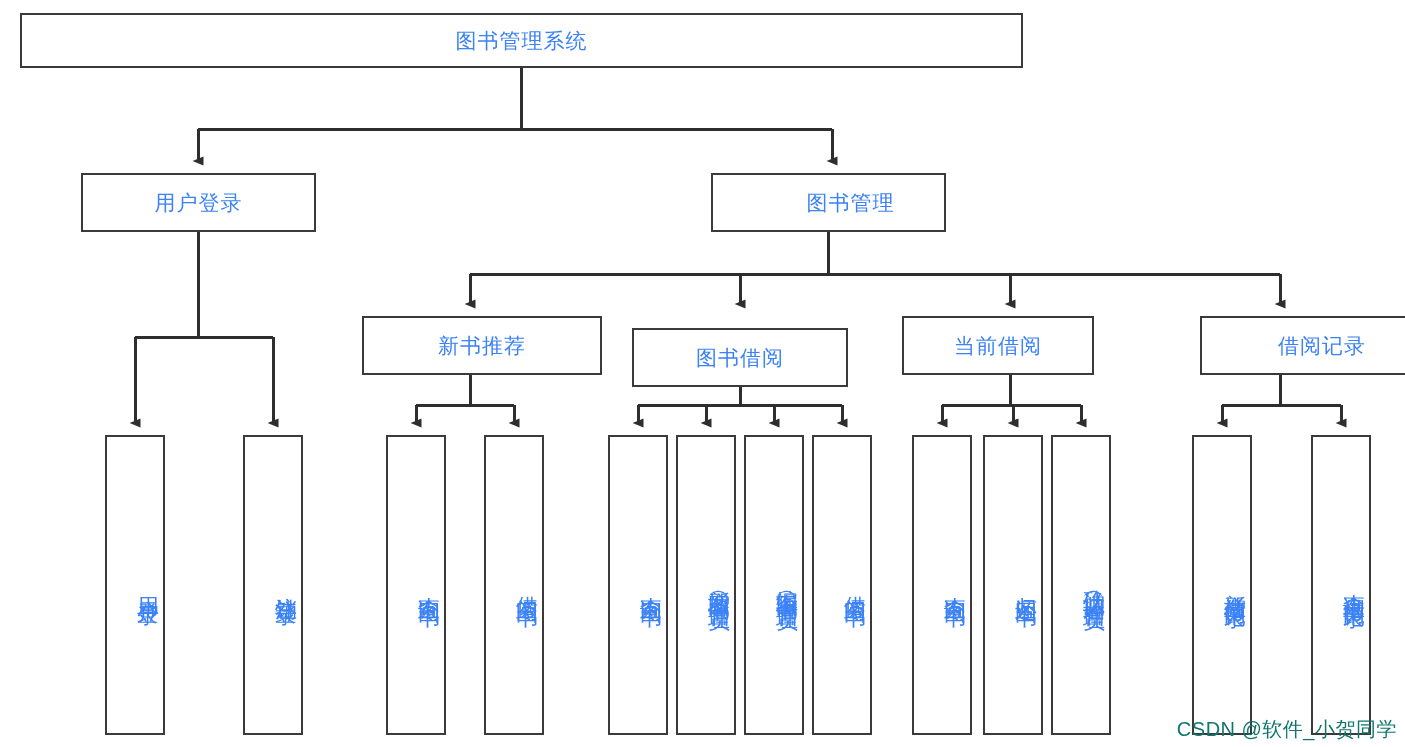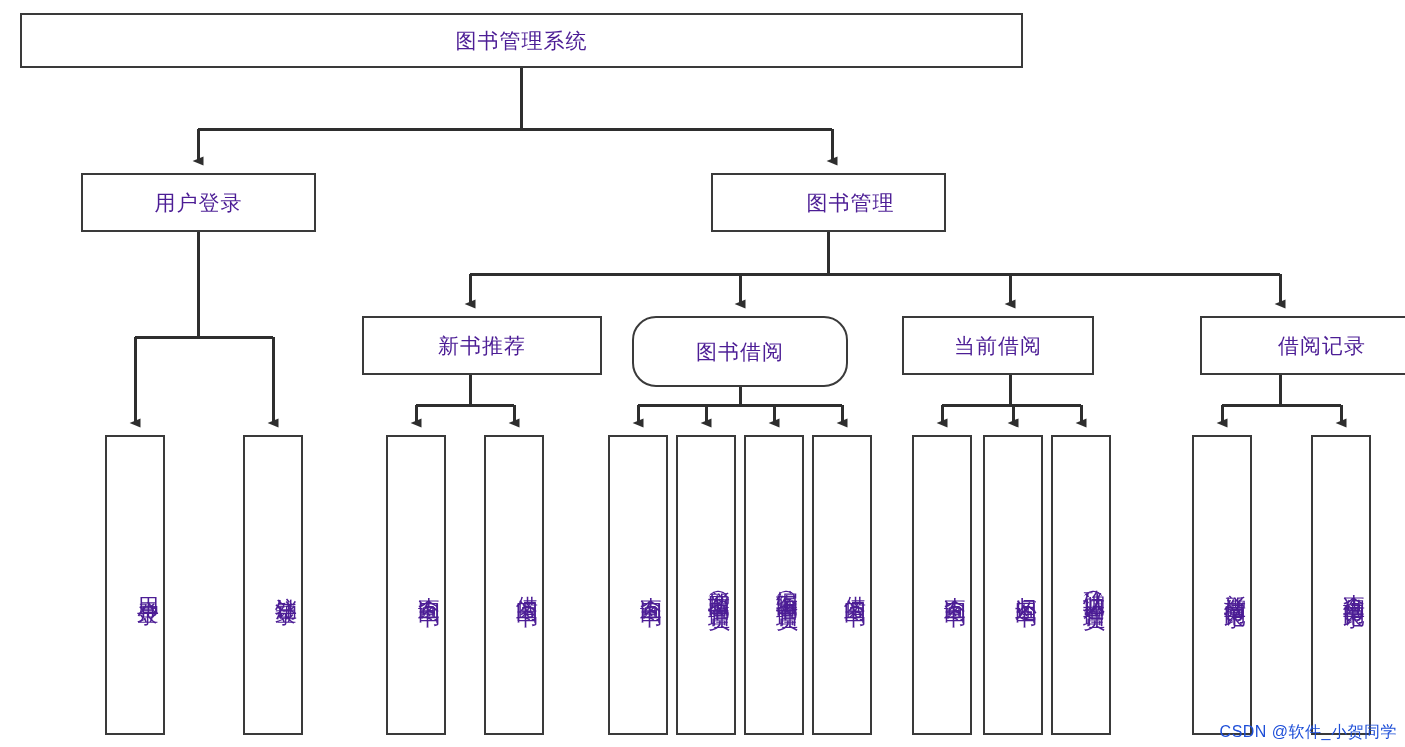--- a/index.html
+++ b/index.html
@@ -26,21 +26,21 @@
     pointer-events: none;
   }
   .node {
     position: absolute;
     box-sizing: border-box;
     background: #ffffff;
     border: 2.5px solid #3a3a3a;
     display: flex;
     align-items: center;
     justify-content: center;
-    color: #4c1d95;
+    color: #3b82f6;
     text-align: left;
     z-index: 2;
   }
   .node.h {
     font-size: 21px;
     letter-spacing: 1px;
     line-height: 1.2;
   }
   .node.leaf {
     writing-mode: vertical-rl;
@@ -54,22 +54,22 @@
   .node.leaf .vtxt {
     writing-mode: vertical-rl;
     text-orientation: upright;
     white-space: nowrap;
     letter-spacing: 3px;
   }
   .watermark {
     position: absolute;
     right: 8px;
     bottom: 4px;
-    font-size: 16px;
-    color: #1d4ed8;
+    font-size: 20px;
+    color: #0f766e;
     letter-spacing: 0.5px;
     z-index: 5;
     white-space: nowrap;
   }
 </style>
 </head>
 <body>
 
 <div id="canvas">
 
@@ -130,21 +130,21 @@
   <div class="node h" style="left:81px; top:173px; width:235px; height:59px;">
     <span>用户登录</span>
   </div>
   <div class="node h" style="left:711px; top:173px; width:235px; height:59px;padding-left:44px;">
     <span>图书管理</span>
   </div>
 
   <div class="node h" style="left:362px; top:316px; width:240px; height:59px;">
     <span>新书推荐</span>
   </div>
-  <div class="node h" style="left:632px; top:316px; width:216px; height:71px;border-radius:24px;">
+  <div class="node h" style="left:632px; top:328px; width:216px; height:59px;">
     <span>图书借阅</span>
   </div>
   <div class="node h" style="left:902px; top:316px; width:192px; height:59px;">
     <span>当前借阅</span>
   </div>
   <div class="node h" style="left:1172px; top:316px; width:244px; height:59px;margin-left:28px;">
     <span>借阅记录</span>
   </div>
 
   <div class="node leaf" style="left:105px; top:435px; width:60px; height:300px;">

